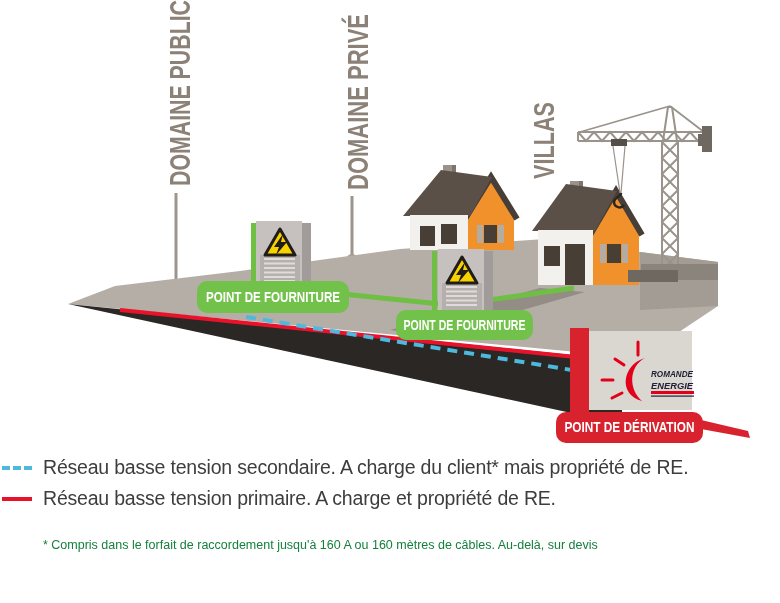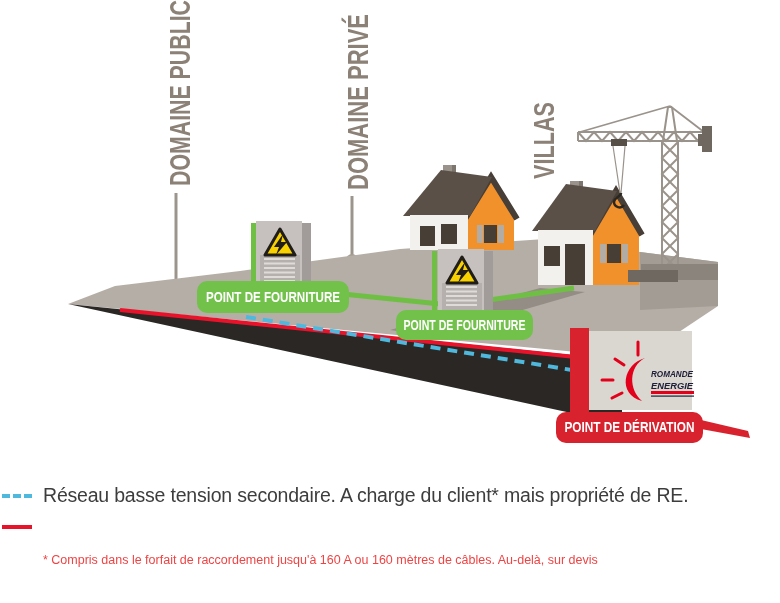--- a/index.html
+++ b/index.html
@@ -1,26 +1,26 @@
 <!DOCTYPE html>
 <html><head>
 <meta charset="utf-8">
 <style>
   html,body{margin:0;padding:0;background:#fff;}
   .stage{position:relative;width:780px;height:603px;background:#ffffff;overflow:hidden;
          font-family:"Liberation Sans",sans-serif;}
   .illustration{position:absolute;left:0;top:0;width:780px;height:470px;}
-  .legend{position:absolute;left:2px;top:480px;width:778px;}
+  .legend{position:absolute;left:2px;top:452px;width:778px;}
   .legend-row{display:flex;align-items:center;height:31px;}
   .swatch{width:30px;flex:0 0 30px;margin-right:11px;}
   .swatch.dashed{border-top:4px dashed #4fb8dd;height:0;}
   .swatch.solid-green{height:4px;background:#6fbf44;}
   .swatch.solid-red{height:4px;background:#e8132b;}
   .legend-text{font-size:19.5px;color:#3d3d3d;letter-spacing:-0.2px;white-space:nowrap;}
-  .footnote{margin-top:11px;padding-left:41px;font-size:12.5px;color:#ef4444;}
+  .footnote{margin-top:24px;padding-left:41px;font-size:12.5px;color:#15803d;}
   text{font-family:"Liberation Sans",sans-serif;}
   .zone-label{font-weight:bold;font-size:29px;fill:#8c8177;}
   .callout-text{font-weight:bold;fill:#ffffff;}
   .logo-text{font-weight:bold;font-style:italic;fill:#20203a;}
 </style>
 </head>
 <body>
 
 <div class="stage">
 
@@ -141,17 +141,18 @@
     </g>
   </svg>
 
   <div class="legend">
     <div class="legend-row">
       <span class="swatch dashed"></span>
       <span class="legend-text">Réseau basse tension secondaire. A charge du client* mais propriété de RE.</span>
     </div>
     <div class="legend-row">
       <span class="swatch solid-red"></span>
+      <span class="legend-text">Réseau basse tension primaire. A charge et propriété de RE.</span>
     </div>
     <div class="footnote">* Compris dans le forfait de raccordement jusqu'à 160 A ou 160 mètres de câbles. Au-delà, sur devis</div>
   </div>
 
 </div>
 
 </body></html>

